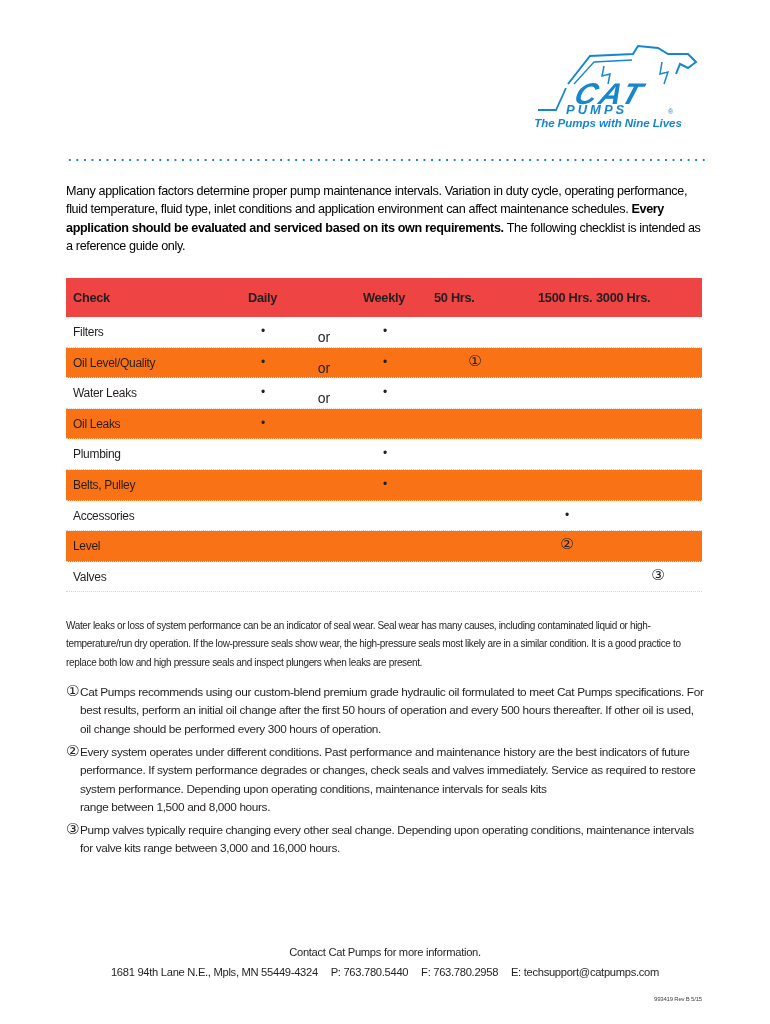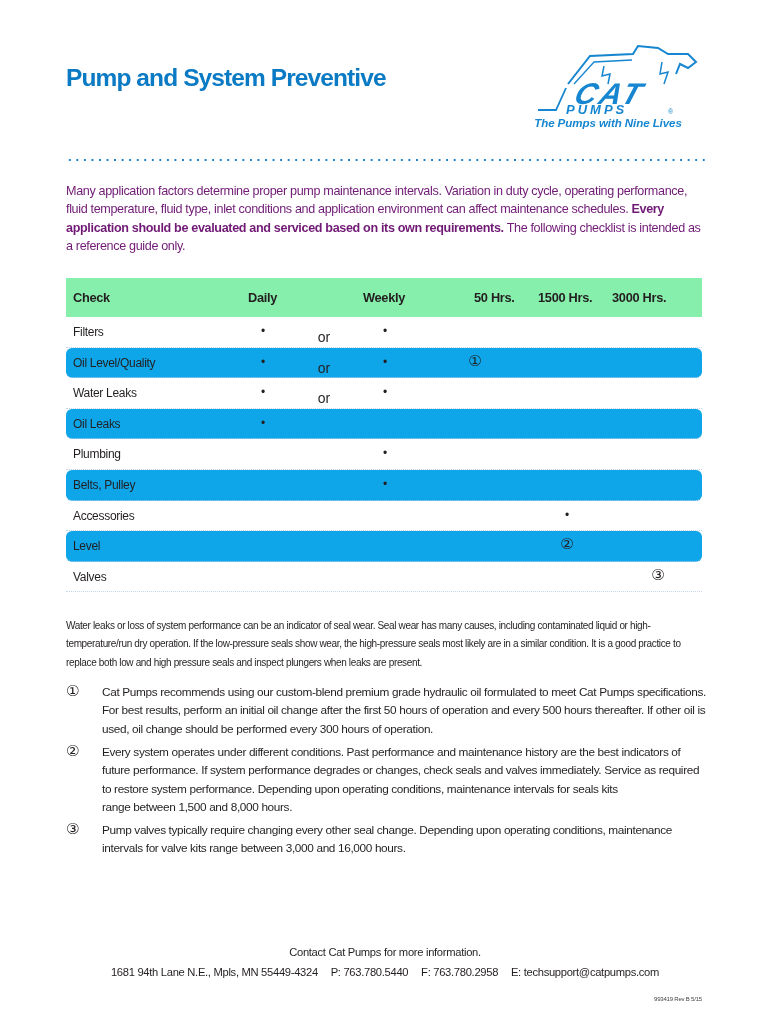--- a/index.html
+++ b/index.html
@@ -15,55 +15,54 @@
   .logo { left: 528px; top: 44px; width: 172px; height: 72px; }
   .tagline { left: 518px; top: 116px; width: 180px; font-style: italic; font-weight: bold;
              font-size: 11.6px; color: #1686d0; letter-spacing: -0.1px; text-align: center; }
 
   
   .dots { left: 66px; top: 158px; width: 640px; height: 4px;
           background-image: radial-gradient(circle, #1a7fc8 1.2px, transparent 1.5px);
           background-size: 7.55px 4px; background-repeat: repeat-x; }
 
   
-  .intro { left: 66px; top: 182px; width: 640px; font-size: 12.6px; line-height: 18.3px; letter-spacing: -0.35px; color: #701a75; }
+  .intro { left: 66px; top: 182px; width: 640px; font-size: 12.6px; line-height: 18.3px; letter-spacing: -0.35px; color: #000000; }
   .intro b { font-weight: bold; }
 
   
   .table { left: 66px; top: 278px; width: 636px; }
-  .thead { height: 39px; background: #86efac; position: relative; }
+  .thead { height: 39px; background: #ef4444; position: relative; }
   .th { position: absolute; top: 12px; font-weight: bold; font-size: 12.8px; color: #231f20; letter-spacing: -0.3px; }
   .row { height: 30.6px; position: relative; border-bottom: 1px dotted #c9d5ea; box-sizing: border-box; }
-  .row.alt { background: #0ea5e9; border-radius: 6px; }
+  .row.alt { background: #f97316; }
   .cell-label { position: absolute; left: 7px; top: 8px; font-size: 12px; letter-spacing: -0.3px; color: #231f20; }
   .mark { position: absolute; top: 6px; font-size: 12px; color: #231f20; transform: translateX(-50%); }
   .mark.dot { top: 7px; font-size: 12px; }
   .mark.or { top: 12px; font-size: 14px; }
   .mark.circ { top: 5px; font-size: 15px; line-height: 16px; }
 
   .para { left: 66px; top: 617px; width: 640px; font-size: 10px; line-height: 18.3px; letter-spacing: -0.35px; }
 
   .note { left: 66px; width: 640px; font-size: 11.8px; line-height: 18.3px; letter-spacing: -0.35px; }
   .note .num { position: absolute; left: 0; top: -1px; font-size: 15px; line-height: 18px; }
-  .note .txt { margin-left: 36px; display: block; }
+  .note .txt { margin-left: 14px; display: block; }
   .note b { font-weight: normal; }
   .note1 { top: 683px; }
   .note2 { top: 743px; }
   .note3 { top: 821px; }
 
   .footer1 { left: 0; width: 770px; top: 946px; text-align: center; font-size: 11.2px; letter-spacing: -0.3px; }
   .footer2 { left: 0; width: 770px; top: 966px; text-align: center; font-size: 11.2px; letter-spacing: -0.3px; }
   .footer2 span { margin: 0 5px; }
   .rev { left: 610px; top: 996px; width: 92px; text-align: right; font-size: 6px; color: #444; letter-spacing: -0.2px; }
 </style>
 </head>
 <body>
 
 <div class="abs title">
-  <div>Pump and System Preventive</div>
 </div>
 
 <div class="abs logo">
   <svg width="172" height="72" viewBox="0 0 172 72">
 
     <path d="M40 40 L62 12 L105 10 L110 2 L130 4 L140 10 L160 10 L168 18 L160 24 L152 20 L148 30" fill="none" stroke="#1686d0" stroke-width="2"></path>
     <path d="M46 40 L66 18 L104 16" fill="none" stroke="#1686d0" stroke-width="1.3"></path>
     <path d="M10 66 L28 66 L38 44" fill="none" stroke="#1686d0" stroke-width="1.8"></path>
     <path d="M76 22 L74 32 L82 30 L80 40" fill="none" stroke="#1686d0" stroke-width="1.5"></path>
     <path d="M134 18 L132 30 L140 28 L136 40" fill="none" stroke="#1686d0" stroke-width="1.5"></path>
@@ -78,23 +77,23 @@
 
 <div class="abs dots"></div>
 
 <div class="abs intro"><span>Many application factors determine proper pump maintenance intervals. Variation in duty cycle, operating performance, fluid temperature, fluid type, inlet conditions and application environment can affect maintenance schedules. </span><b>Every application should be evaluated and serviced based on its own requirements.</b><span> The following checklist is intended as a reference guide only.</span></div>
 
 <div class="abs table">
   <div class="thead">
     <span class="th" style="left:7px">Check</span>
     <span class="th" style="left:182px">Daily</span>
     <span class="th" style="left:297px">Weekly</span>
-    <span class="th" style="left:408px">50 Hrs.</span>
+    <span class="th" style="left:368px">50 Hrs.</span>
     <span class="th" style="left:472px">1500 Hrs.</span>
-    <span class="th" style="left:546px">3000 Hrs.</span>
+    <span class="th" style="left:530px">3000 Hrs.</span>
   </div>
   <div id="tbody">
       <div class="row">
         <span class="cell-label">Filters</span>
         <span class="mark dot" style="left: 197px;">•</span>
         <span class="mark or" style="left: 258px;">or</span>
         <span class="mark dot" style="left: 319px;">•</span>
       </div>
       <div class="row alt">
         <span class="cell-label">Oil Level/Quality</span>

